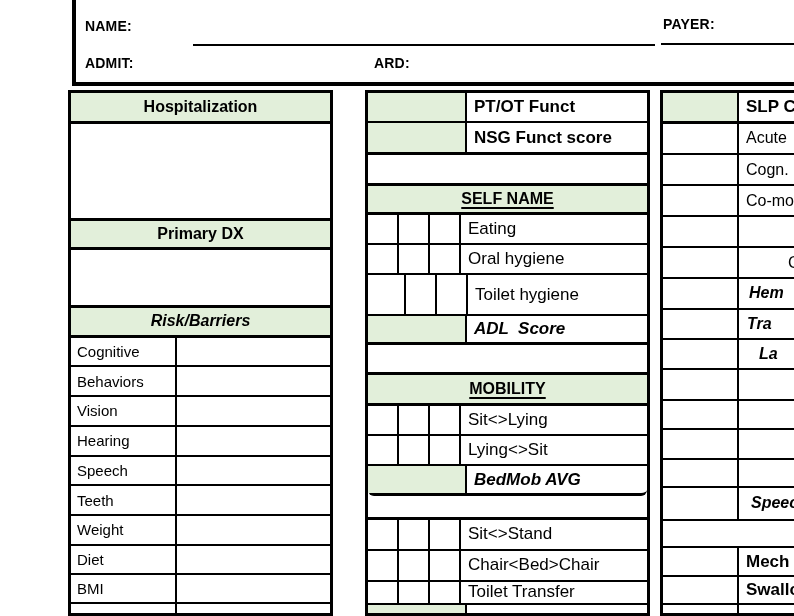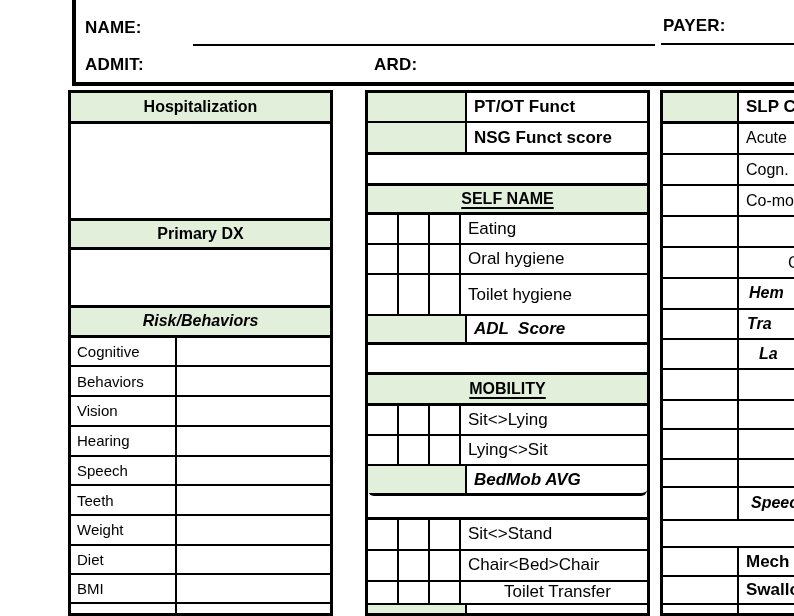--- a/index.html
+++ b/index.html
@@ -8,21 +8,21 @@
     background:#ffffff;color:#000;
     font-family:"Liberation Sans", sans-serif;
     -webkit-font-smoothing:antialiased;
   }
   
   .hdr{
     position:absolute;left:72px;top:-10px;width:722px;height:96px;
     border-left:4px solid #000;border-bottom:4px solid #000;
     box-sizing:border-box;background:#fff;
   }
-  .hdr .lbl{position:absolute;font-weight:700;font-size:17px;letter-spacing:.2px;}
+  .hdr .lbl{position:absolute;font-weight:700;font-size:14px;letter-spacing:.2px;}
   .uline{position:absolute;border-bottom:2px solid #000;height:1px;}
   
   .col{
     position:absolute;top:90px;height:526px;box-sizing:border-box;
     border:3px solid #000;background:#fff;display:flex;flex-direction:column;
     overflow:hidden;
   }
   .row{display:flex;box-sizing:border-box;border-bottom:2px solid #000;align-items:center;}
   .row.bthick{border-bottom-width:3px;}
   .row.noline{border-bottom:none;}
@@ -57,21 +57,21 @@
 <div class="col" style="left:68px;width:265px;">
   <div class="row bthick grn cap" style="height:31px;">
     <span>Hospitalization</span>
   </div>
   <div class="row bthick" style="height:98px;"></div>
   <div class="row bthick grn cap" style="height:30px;">
     <span>Primary DX</span>
   </div>
   <div class="row bthick" style="height:58px;"></div>
   <div class="row bthick grn cap ital" style="height:30px;">
-    <span>Risk/Behaviors</span>
+    <span>Risk/Barriers</span>
   </div>
 
   <div class="row" style="height:30px;">
     <div class="lcell">Cognitive</div>
     <div class="vcell"></div>
   </div>
   <div class="row" style="height:30px;">
     <div class="lcell">Behaviors</div>
     <div class="vcell"></div>
   </div>
@@ -128,21 +128,21 @@
     <div class="sq"></div>
     <div class="sq"></div>
     <div class="txt">Eating</div>
   </div>
   <div class="row" style="height:31px;">
     <div class="sq"></div>
     <div class="sq"></div>
     <div class="sq"></div>
     <div class="txt">Oral hygiene</div>
   </div>
-  <div class="row" style="height:42px;">
+  <div class="row" style="height:42px;padding-left:7px;">
     <div class="sq"></div>
     <div class="sq"></div>
     <div class="sq"></div>
     <div class="txt">Toilet hygiene</div>
   </div>
 
   <div class="row bthick" style="height:30px;justify-content:center;">
     <div class="scorecell grn"></div>
     <div class="txt bi pre">ADL  Score</div>
   </div>
@@ -179,21 +179,21 @@
   <div class="row" style="height:32px;">
     <div class="sq"></div>
     <div class="sq"></div>
     <div class="sq"></div>
     <div class="txt">Chair&lt;Bed&gt;Chair</div>
   </div>
   <div class="row" style="height:24px;">
     <div class="sq"></div>
     <div class="sq"></div>
     <div class="sq"></div>
-    <div class="txt" style="align-self:flex-start;text-align:center;">Toilet Transfer</div>
+    <div class="txt" style="align-self:flex-start;">Toilet Transfer</div>
   </div>
   <div class="row noline" style="height:8px;">
     <div class="scorecell grn"></div>
   </div>
 </div>
 
 <div class="col" style="left:660px;width:212px;">
   <div class="row bthick" style="height:31px;">
     <div class="scorecell grn" style="width:76px;"></div>
     <div class="rtxt b" style="font-size:17px;">SLP Cl</div>

